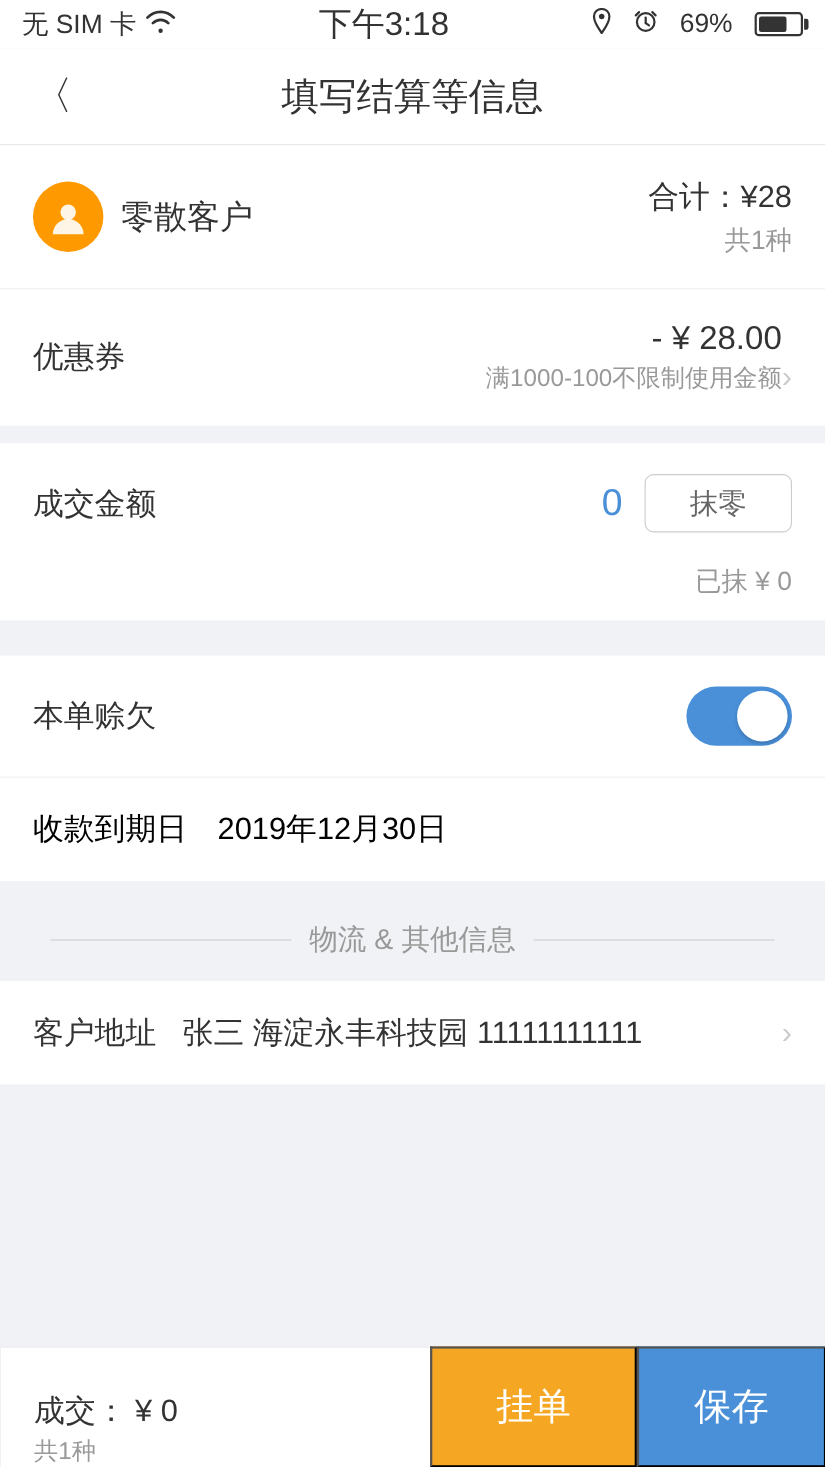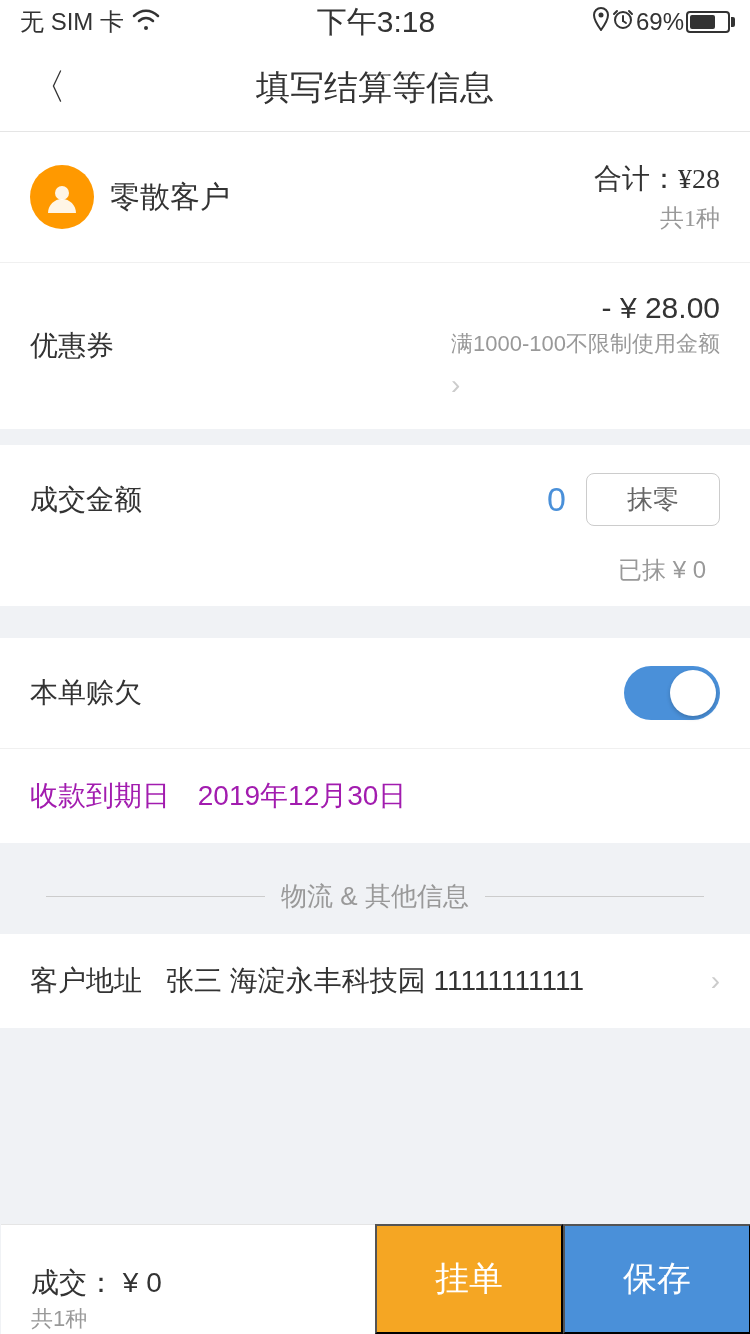--- a/index.html
+++ b/index.html
@@ -21,21 +21,21 @@
       background: #fff;
       display: flex;
       align-items: center;
       justify-content: space-between;
       padding: 4px 20px;
       font-size: 24px;
       color: #333;
     }
     .status-left { display: flex; align-items: center; gap: 8px; }
     .status-center { font-size: 30px; font-weight: 500; }
-    .status-right { display: flex; align-items: center; gap: 2px; font-size: 24px; }
+    .status-right { display: flex; align-items: center; gap: 20px; font-size: 24px; }
     .battery-icon {
       width: 44px; height: 22px; border: 2px solid #333; border-radius: 4px; position: relative; display: flex; align-items: center; padding: 2px;
     }
     .battery-icon::after {
       content: ''; position: absolute; right: -7px; top: 50%; transform: translateY(-50%);
       width: 4px; height: 10px; background: #333; border-radius: 0 2px 2px 0;
     }
     .battery-fill { background: #333; height: 100%; width: 69%; border-radius: 2px; }
 
     
@@ -68,21 +68,20 @@
       background: #fff;
       margin-bottom: 16px;
     }
 
     
     .customer-row {
       display: flex;
       align-items: center;
       justify-content: space-between;
       padding: 28px 30px;
-      font-family: Liberation Serif, serif;
     }
     .customer-left {
       display: flex;
       align-items: center;
       gap: 16px;
     }
     .customer-avatar {
       width: 64px;
       height: 64px;
       background: #f90;
@@ -120,23 +119,22 @@
       padding: 28px 30px;
       border-top: 1px solid #f0f0f0;
     }
     .coupon-label {
       font-size: 28px;
       color: #333;
     }
     .coupon-right {
       text-align: right;
       display: flex;
-      align-items: flex-start;
-      gap: 10px;
-      flex-direction: column;
+      align-items: flex-end;
+      gap: 0;
     }
     .coupon-info {
       text-align: right;
     }
     .coupon-amount {
       font-size: 30px;
       color: #333;
       font-weight: 500;
     }
     .coupon-desc {
@@ -179,21 +177,21 @@
       border-radius: 8px;
       padding: 8px 40px;
       font-size: 26px;
       color: #666;
       background: #fff;
       cursor: pointer;
     }
     .deal-sub {
       font-size: 24px;
       color: #999;
-      padding: 0 44px 20px 30px;
+      padding: 0 30px 20px 30px;
       text-align: right;
     }
 
     .prepay-row {
       display: flex;
       align-items: center;
       justify-content: space-between;
       padding: 28px 30px;
       border-top: 1px solid #f0f0f0;
     }
@@ -254,21 +252,21 @@
     }
     .debt-label {
       font-size: 28px;
       color: #333;
     }
 
     .date-row {
       padding: 28px 30px;
       border-top: 1px solid #f0f0f0;
       font-size: 28px;
-      color: #a21caf;
+      color: #000000;
     }
 
     
     .logistics-section {
       background: #f0f2f5;
       margin-bottom: 0;
     }
     .logistics-header {
       display: flex;
       align-items: center;
@@ -344,21 +342,21 @@
       height: 110px;
       background: #f5a623;
       display: flex;
       align-items: center;
       justify-content: center;
       font-size: 34px;
       color: #fff;
       cursor: pointer;
     }
     .btn-save {
-      width: 188px;
+      width: 172px;
       height: 110px;
       background: #4A90D9;
       display: flex;
       align-items: center;
       justify-content: center;
       font-size: 34px;
       color: #fff;
       cursor: pointer;
     }
   </style>

